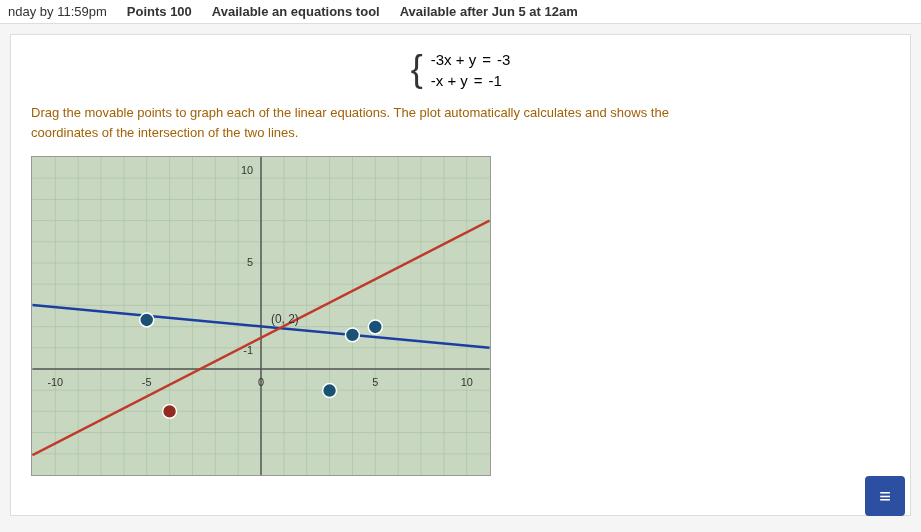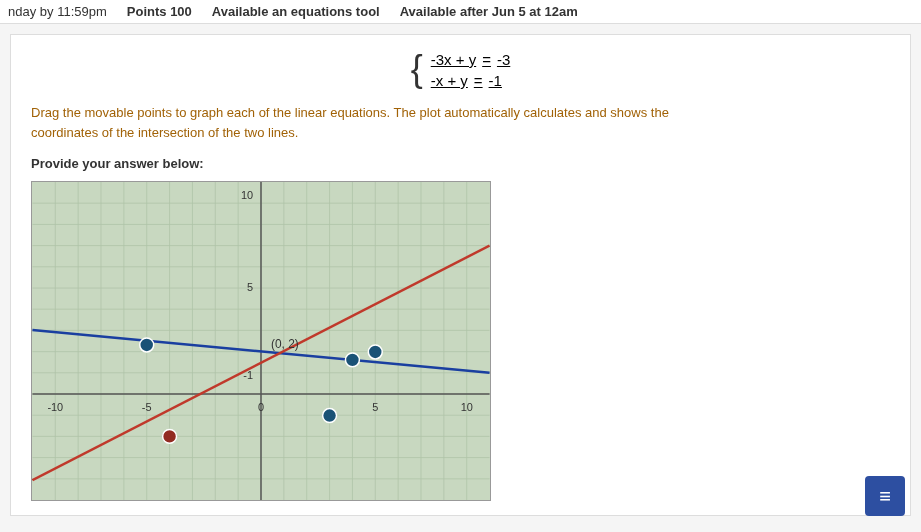--- a/index.html
+++ b/index.html
@@ -62,21 +62,20 @@
     .equations .eq-list {
       display: flex;
       flex-direction: column;
       justify-content: center;
       gap: 4px;
     }
     .equations .eq-list .eq-row {
       display: flex;
       gap: 6px;
       font-size: 15px;
-      text-decoration: underline;
     }
     .instructions {
       font-size: 13px;
       color: #a16207;
       line-height: 1.5;
       margin-bottom: 14px;
       max-width: 700px;
     }
     .provide-label {
       font-size: 13px;
@@ -143,21 +142,20 @@
       <div class="eq-row">
         <span>-x + y</span>
         <span>=</span>
         <span>-1</span>
       </div>
     </div>
   </div>
 
   <div class="instructions">Drag the movable points to graph each of the linear equations. The plot automatically calculates and shows the coordinates of the intersection of the two lines.</div>
 
-  <div class="provide-label">Provide your answer below:</div>
 
   <div class="graph-container">
     <svg class="graph-canvas" viewBox="0 0 460 320">
 
       <g stroke="#b0c4a8" stroke-width="0.8">
 
         <line x1="23" y1="0" x2="23" y2="320"></line>
         <line x1="46" y1="0" x2="46" y2="320"></line>
         <line x1="69" y1="0" x2="69" y2="320"></line>
         <line x1="92" y1="0" x2="92" y2="320"></line>

